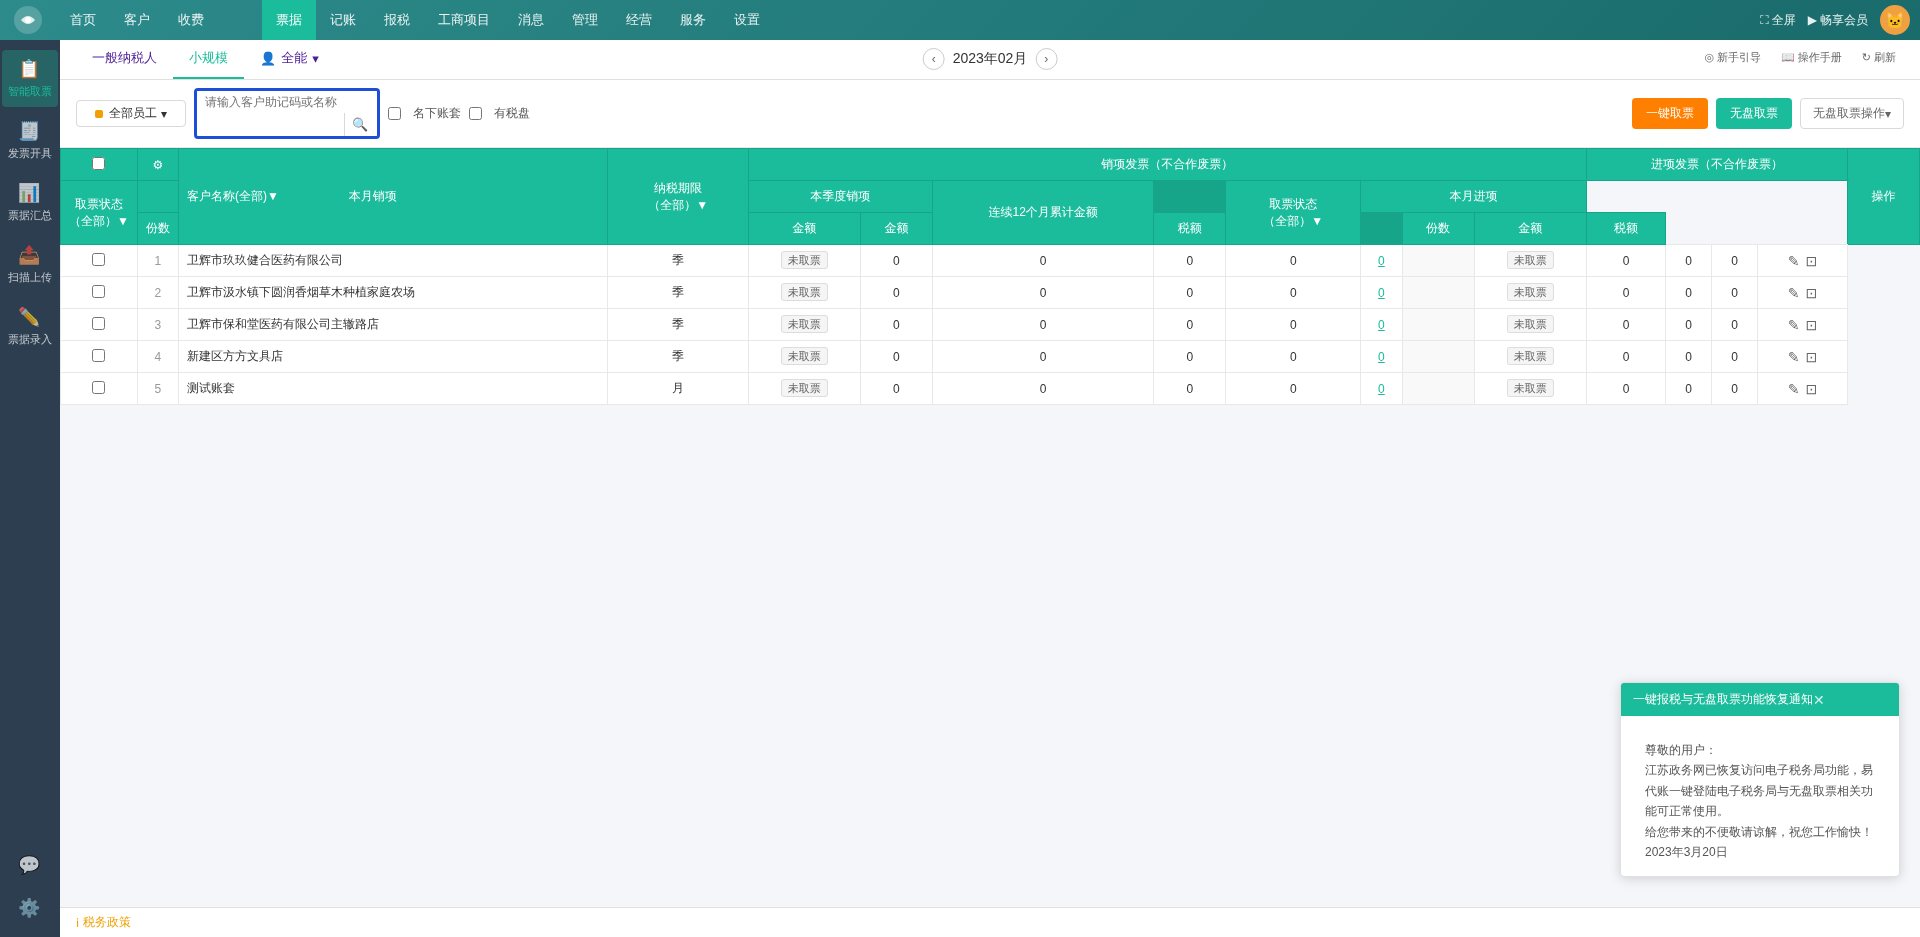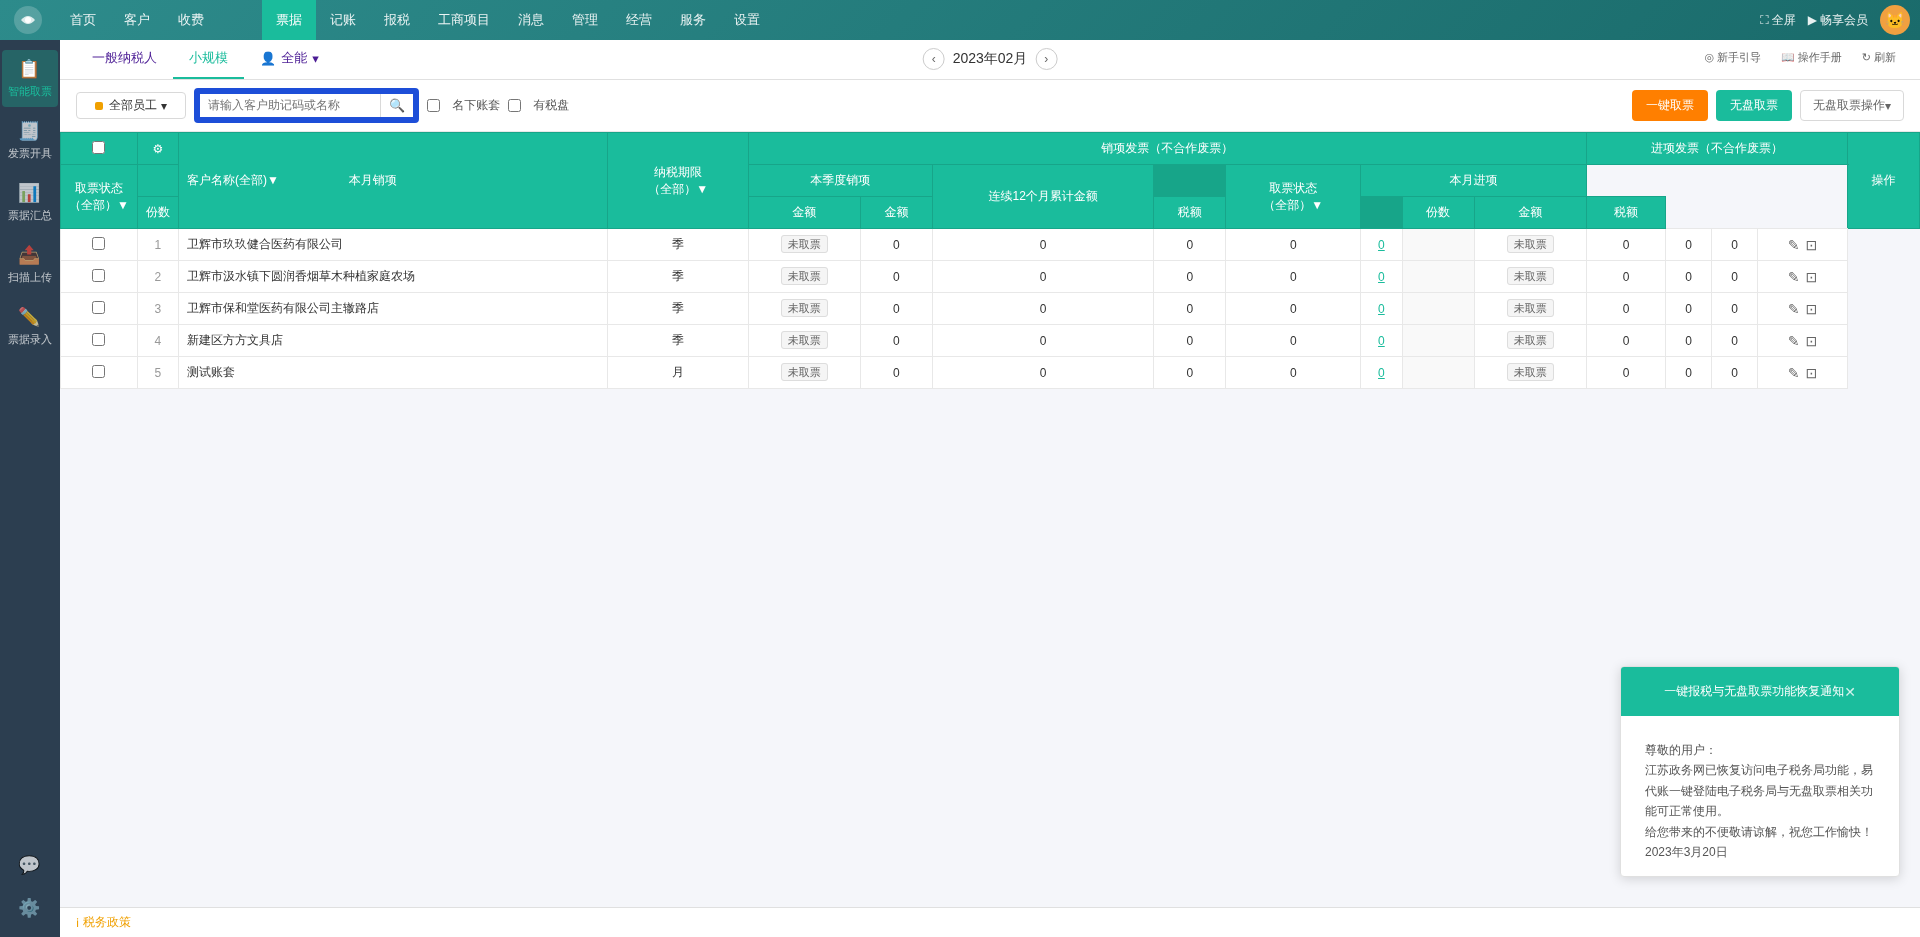--- a/index.html
+++ b/index.html
@@ -209,24 +209,25 @@
     }
     .filter-select .dot {
       width: 8px;
       height: 8px;
       background: #f0a000;
       border-radius: 2px;
       margin-right: 2px;
     }
     .search-input-wrap {
       display: flex;
-      align-items: flex-start;
-      border: 6px solid #1d4ed8;
+      align-items: flex-end;
+      border: 3px solid #1d4ed8;
       border-radius: 4px;
       overflow: hidden;
+      flex-direction: column;
     }
     .search-input-wrap input {
       border: none;
       outline: none;
       padding: 4px 8px;
       font-size: 12px;
       width: 180px;
     }
     .search-icon-btn {
       padding: 4px 8px;
@@ -338,24 +339,24 @@
       background: white;
       border: 1px solid #e0e0e0;
       border-radius: 4px;
       box-shadow: 0 2px 12px rgba(0,0,0,0.15);
       z-index: 100;
       overflow: hidden;
     }
     .notification-header {
       background: #1abc9c;
       color: white;
-      padding: 16px 12px;
-      font-size: 12px;
-      display: flex;
-      justify-content: center;
+      padding: 8px 12px;
+      font-size: 12px;
+      display: flex;
+      justify-content: flex-start;
       align-items: center;
     }
     .notification-body {
       padding: 24px;
       font-size: 12px;
       color: #555;
       line-height: 1.7;
       max-height: 160px;
       overflow-y: auto;
     }

